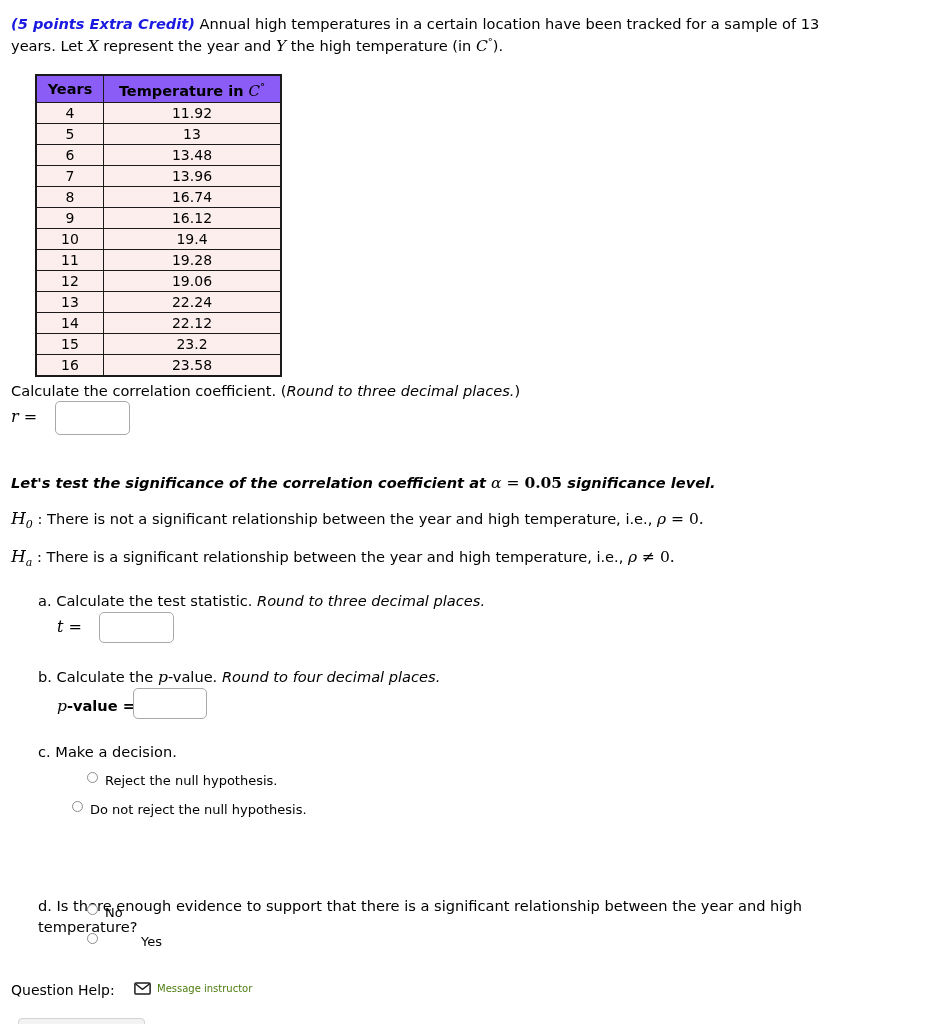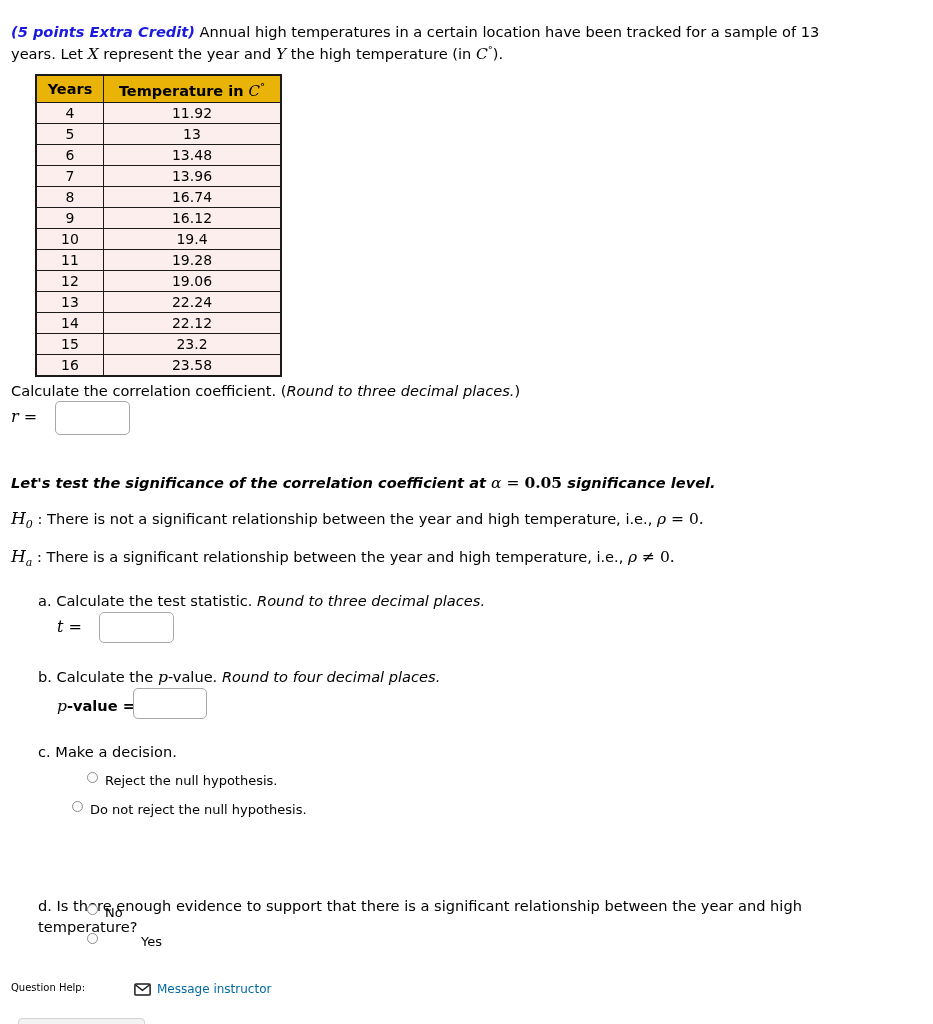--- a/index.html
+++ b/index.html
@@ -22,21 +22,21 @@
     position: absolute;
     left: 0; top: 0;
     width: 933px;
     height: 1024px;
   }
 
   
   .prompt {
     position: absolute;
     left: 11px;
-    top: 22px;
+    top: 14px;
     width: 812px;
     line-height: 1.42;
     font-size: 14.6px;
   }
   .extra-credit {
     color: #1a1ae0;
     font-style: italic;
     font-weight: 600;
   }
   .mathvar {
@@ -70,21 +70,21 @@
   table.data-table th,
   table.data-table td {
     border: 1px solid #1a1a1a;
     text-align: center;
     padding: 0;
     height: 20px;
     line-height: 20px;
     font-weight: normal;
   }
   table.data-table thead th {
-    background: #eab308;
+    background: #8b5cf6;
     font-weight: bold;
     font-size: 14.5px;
     height: 22px;
     line-height: 22px;
   }
   table.data-table tbody td {
     background: #fdeeee;
   }
   .col-years { width: 66px; }
   .col-temp  { width: 176px; }
@@ -142,30 +142,30 @@
     box-sizing: border-box;
     margin-right: 7px;
     flex: 0 0 auto;
   }
 
   
   .qhelp-label {
     position: absolute;
     left: 11px;
     top: 982px;
-    font-size: 10px;
+    font-size: 14px;
   }
   .msg-link {
     position: absolute;
     left: 134px;
     top: 982px;
     display: flex;
     align-items: center;
-    color: #0369a1;
-    font-size: 12px;
+    color: #4d7c0f;
+    font-size: 10px;
     text-decoration: none;
     cursor: pointer;
   }
   .env-icon {
     display: inline-block;
     margin-right: 6px;
     line-height: 0;
   }
 
   .bottom-button {

